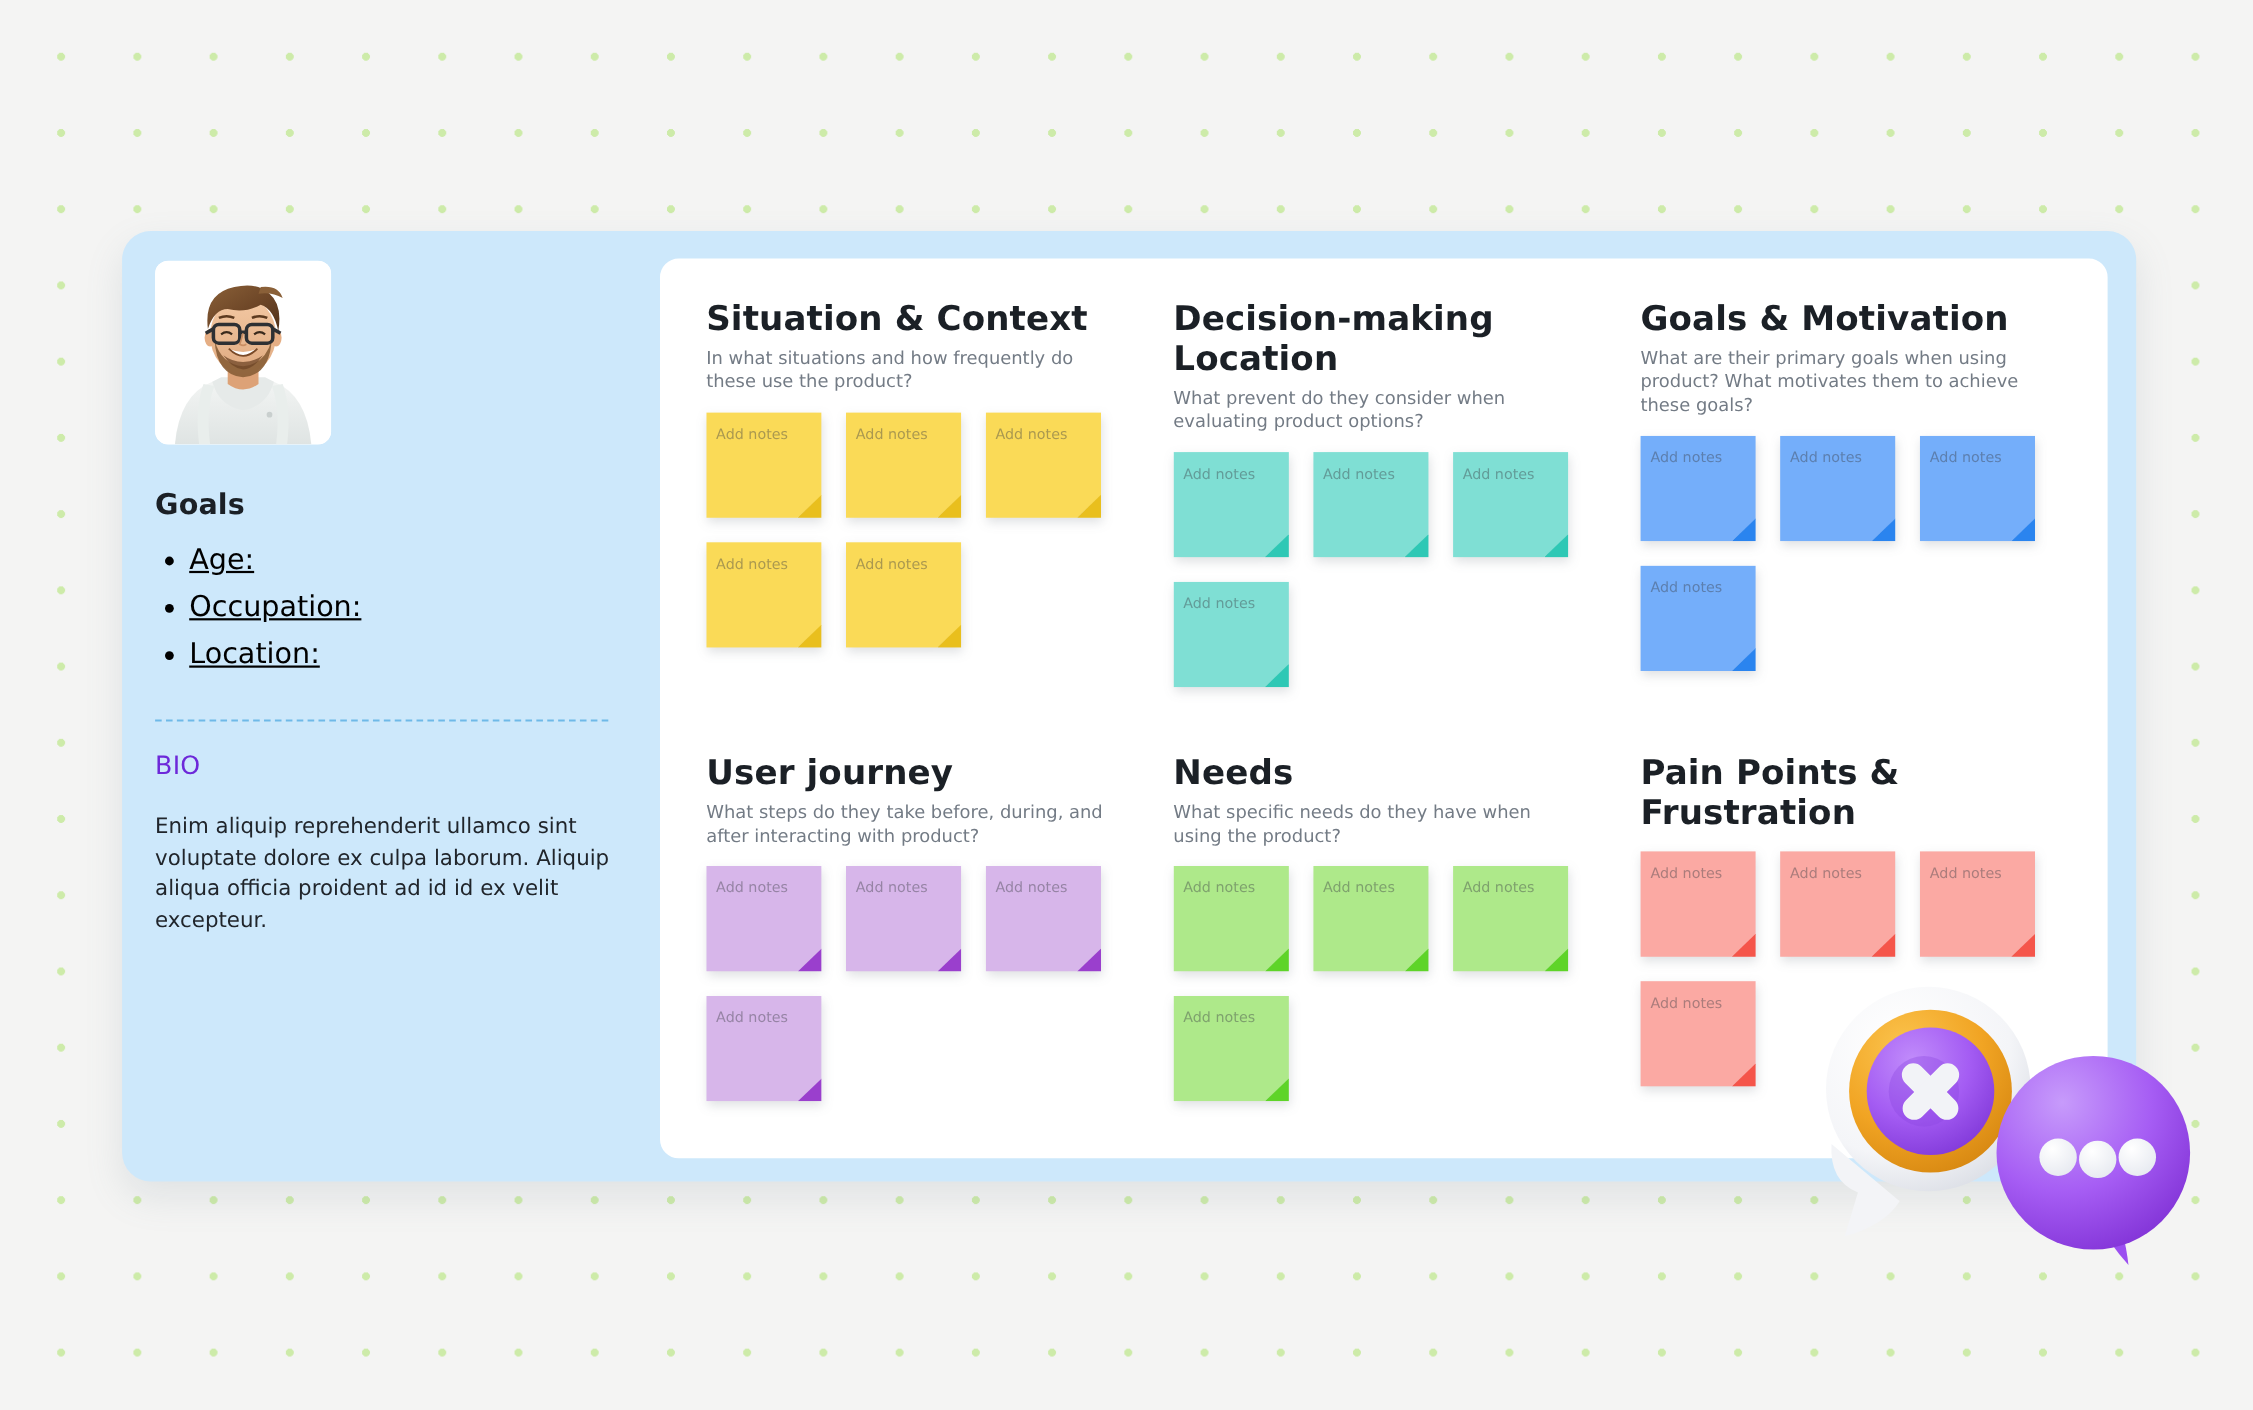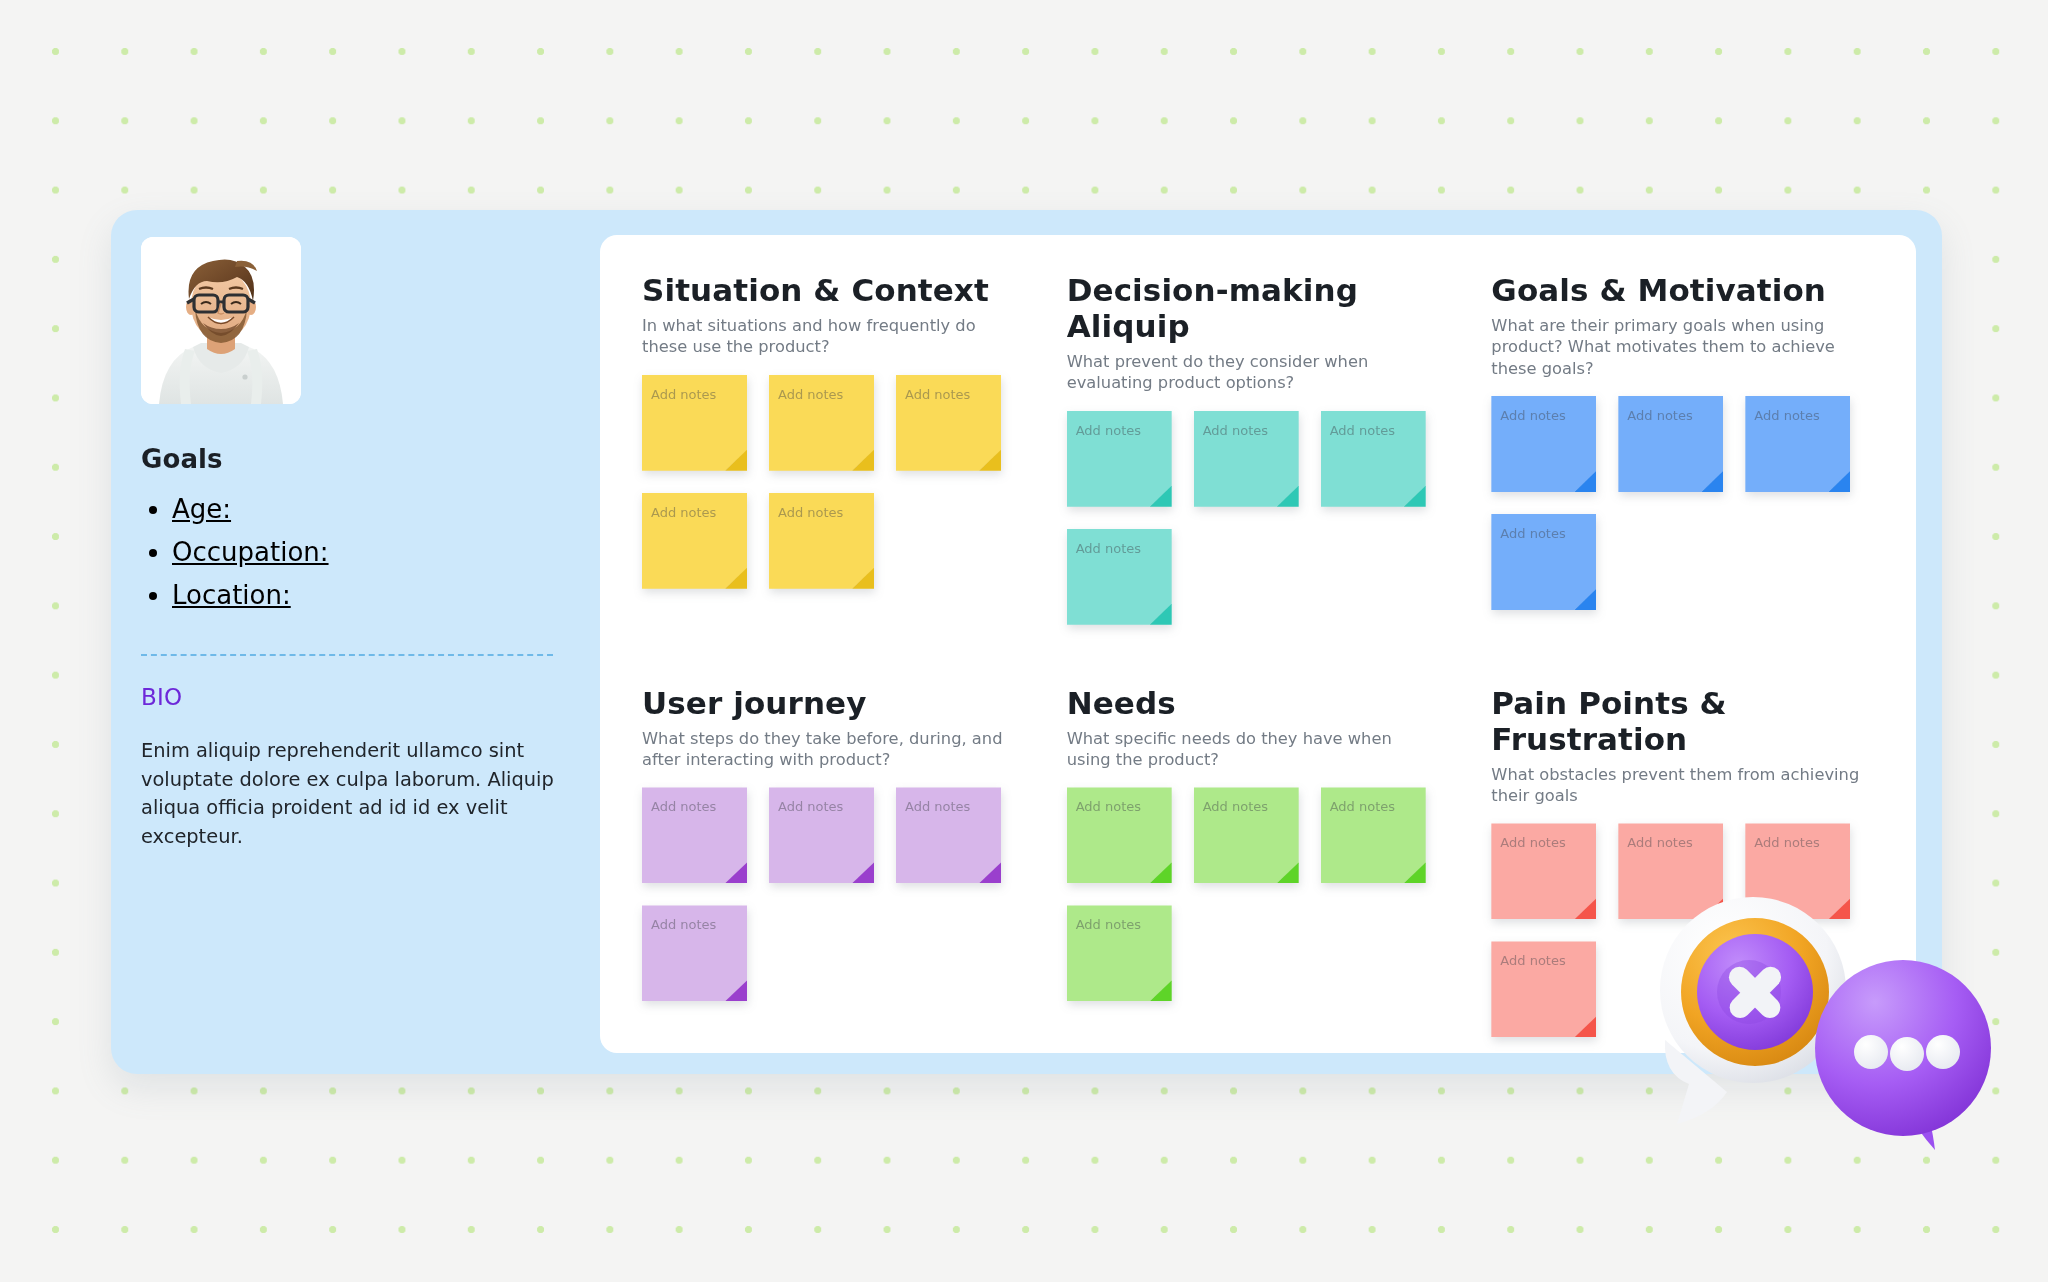--- a/index.html
+++ b/index.html
@@ -285,21 +285,21 @@
           </div>
           <div class="note">
             <div class="note-body" style="background:#fada57"></div>
             <div class="note-fold" style="background:#e9bf1d"></div>
             <span class="note-label">Add notes</span>
           </div>
         </div>
       </div>
 
       <div class="quadrant">
-        <h3 class="q-title">Decision-making Aliquip</h3>
+        <h3 class="q-title">Decision-making Location</h3>
         <p class="q-sub">What prevent do they consider when evaluating product options?</p>
         <div class="notes-grid">
           <div class="note">
             <div class="note-body" style="background:#7fdfd4"></div>
             <div class="note-fold" style="background:#2ec8b5"></div>
             <span class="note-label">Add notes</span>
           </div>
           <div class="note">
             <div class="note-body" style="background:#7fdfd4"></div>
             <div class="note-fold" style="background:#2ec8b5"></div>
@@ -398,21 +398,20 @@
           <div class="note">
             <div class="note-body" style="background:#aee98a"></div>
             <div class="note-fold" style="background:#5ed428"></div>
             <span class="note-label">Add notes</span>
           </div>
         </div>
       </div>
 
       <div class="quadrant">
         <h3 class="q-title">Pain Points &amp; Frustration</h3>
-        <p class="q-sub">What obstacles prevent them from achieving their goals</p>
         <div class="notes-grid">
           <div class="note">
             <div class="note-body" style="background:#fba9a3"></div>
             <div class="note-fold" style="background:#f5554a"></div>
             <span class="note-label">Add notes</span>
           </div>
           <div class="note">
             <div class="note-body" style="background:#fba9a3"></div>
             <div class="note-fold" style="background:#f5554a"></div>
             <span class="note-label">Add notes</span>

